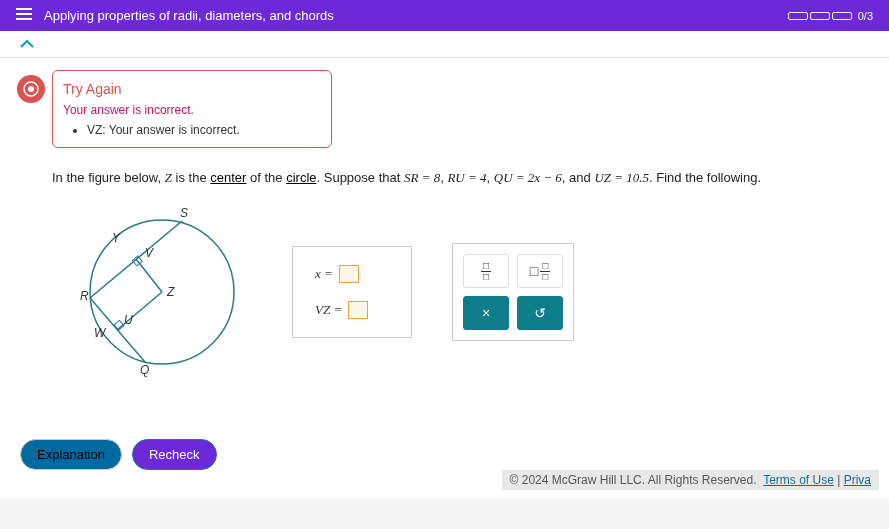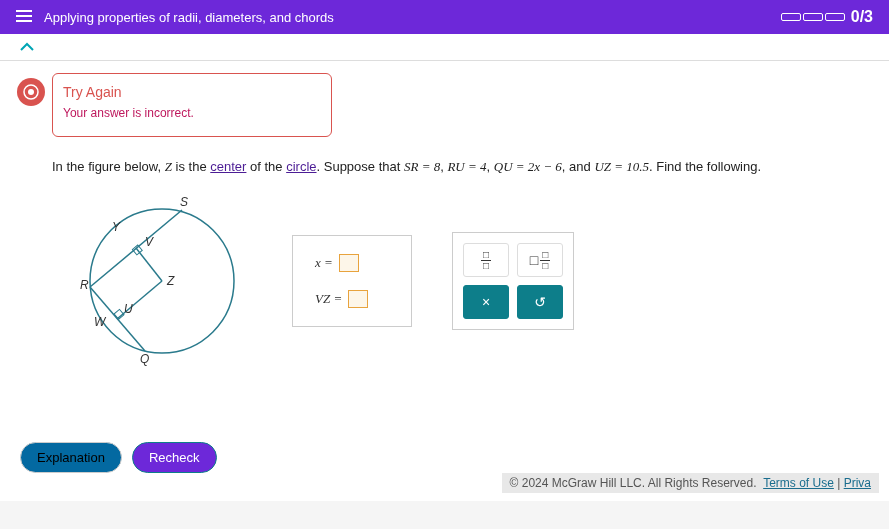--- a/index.html
+++ b/index.html
@@ -15,21 +15,21 @@
       background: #6d28d9;
       color: white;
       padding: 8px 16px;
       display: flex;
       align-items: center;
       justify-content: space-between;
       font-size: 13px;
     }
     .header-left { display: flex; align-items: center; gap: 12px; }
     .menu-icon { cursor: pointer; }
-    .progress { display: flex; align-items: center; gap: 6px; font-size: 16px; font-weight: bold; }
+    .progress { display: flex; align-items: center; gap: 6px; font-size: 11px; }
     .progress-segments { display: flex; gap: 2px; }
     .seg { width: 20px; height: 8px; border: 1px solid #fff; border-radius: 2px; background: transparent; }
     .collapse-bar {
       background: #fff;
       border-bottom: 1px solid #ddd;
       padding: 4px 20px;
       color: #00a5b5;
       cursor: pointer;
     }
     .main { background: #fff; padding: 12px 3px 16px 52px; position: relative; height: 440px; }
@@ -58,21 +58,21 @@
     }
     .try-again { color: #d9534f; font-size: 14px; margin-bottom: 6px; }
     .incorrect-msg { font-size: 12px; color: #be185d; margin-bottom: 6px; }
     .bullet-list { list-style: disc; padding-left: 24px; font-size: 12px; color: #333; }
     .question {
       font-size: 13px;
       color: #222;
       margin-top: 22px;
       margin-bottom: 16px;
     }
-    .question .under { text-decoration: underline; color: #4c1d95; cursor: pointer; }
+    .question .under { text-decoration: underline; color: #000000; cursor: pointer; }
     .math { font-style: italic; font-family: 'Times New Roman', serif; }
     .content-row { display: flex; align-items: center; gap: 40px; margin-top: 8px; }
     .diagram { width: 200px; height: 180px; position: relative; }
     .answer-box {
       border: 1px solid #ccc;
       padding: 18px 22px;
       display: flex;
       flex-direction: column;
       gap: 18px;
       font-size: 13px;
@@ -171,20 +171,23 @@
 <div class="main">
   <div class="feedback-box">
     <div class="feedback-icon">
       <svg width="16" height="16" viewBox="0 0 16 16">
           <circle cx="8" cy="8" r="7" fill="none" stroke="#fff" stroke-width="1.5"></circle>
           <circle cx="8" cy="8" r="3" fill="#fff"></circle>
         </svg>
     </div>
     <div class="try-again">Try Again</div>
     <div class="incorrect-msg">Your answer is incorrect.</div>
+    <ul class="bullet-list">
+      <li>VZ: Your answer is incorrect.</li>
+    </ul>
   </div>
 
   <div class="question">
     <span>In the figure below, </span><span class="math">Z</span><span> is the </span><span class="under">center</span><span> of the </span><span class="under">circle</span><span>. Suppose that </span><span class="math">SR = 8</span><span>, </span><span class="math">RU = 4</span><span>, </span><span class="math">QU = 2x − 6</span><span>, and </span><span class="math">UZ = 10.5</span><span>. Find the following.</span>
   </div>
 
   <div class="content-row">
     <div class="diagram">
       <svg width="200" height="180" viewBox="0 0 200 180">
         <circle cx="110" cy="90" r="72" fill="none" stroke="#2a7a8c" stroke-width="1.5"></circle>

